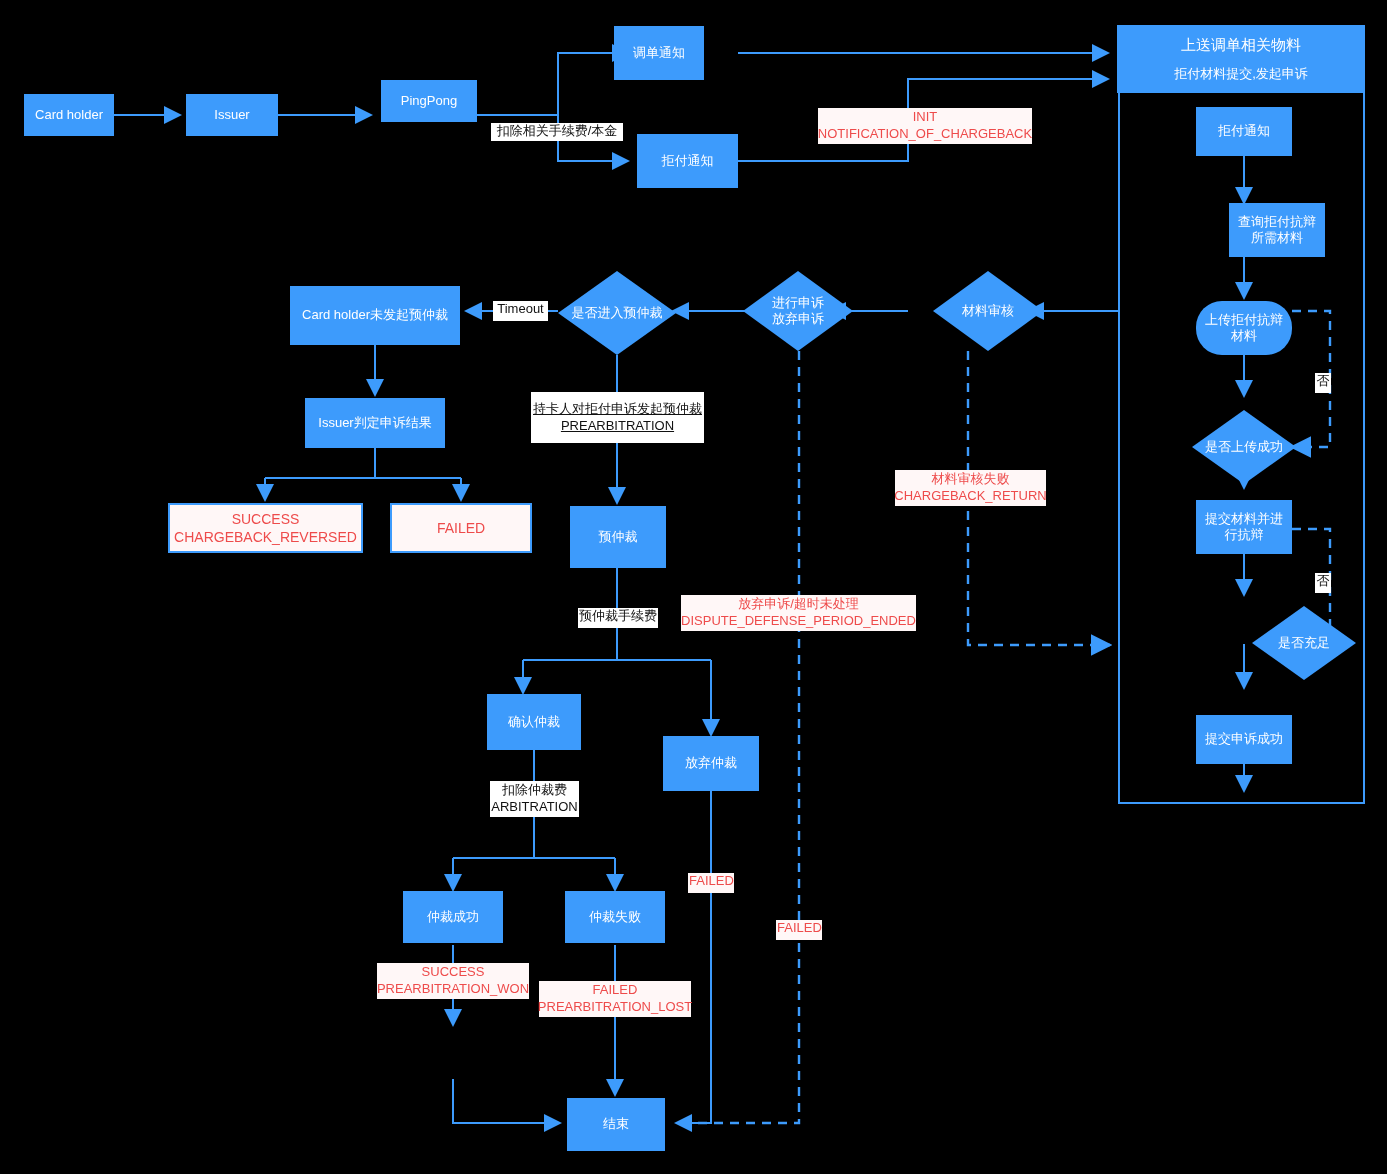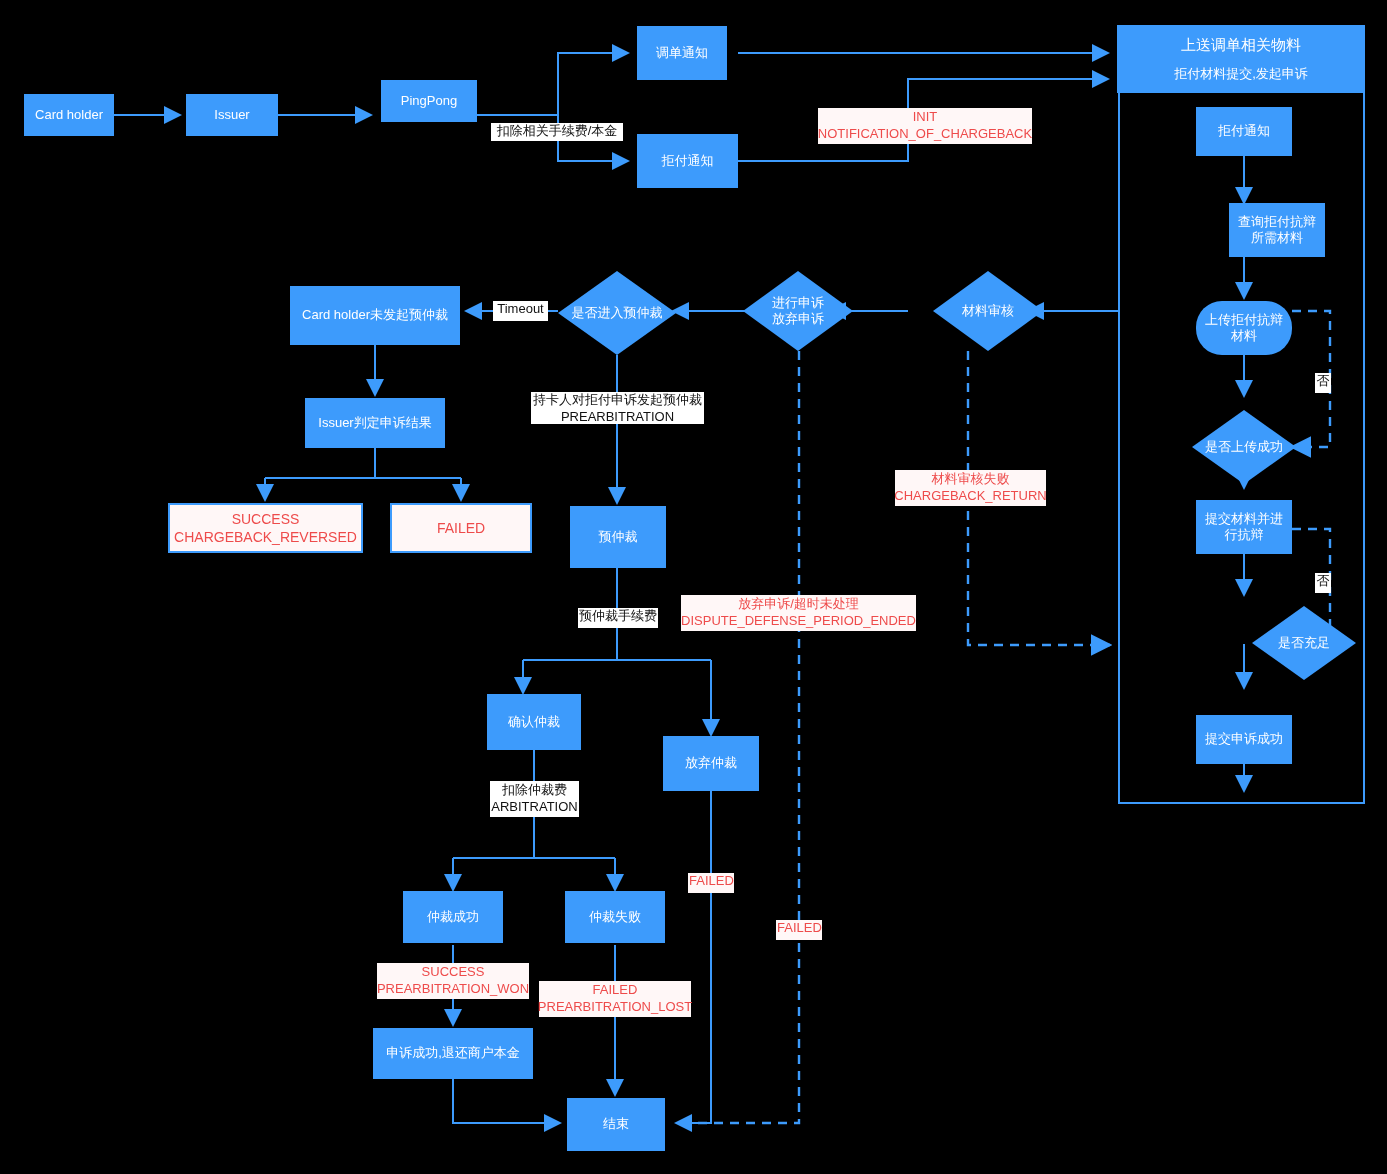--- a/index.html
+++ b/index.html
@@ -88,21 +88,21 @@
     <span>Card holder</span>
   </div>
   <div class="node" style="left:186px;top:94px;width:92px;height:42px;">
     <span>Issuer</span>
   </div>
   <div class="node" style="left:381px;top:80px;width:96px;height:42px;">
     <span>PingPong</span>
   </div>
   <div class="elabel" style="left:491px;top:123px;width:132px;height:18px;">扣除相关手续费/本金</div>
 
-  <div class="node" style="left:637px;top:26px;width:90px;height:54px;">
+  <div class="node" style="left:614px;top:26px;width:90px;height:54px;">
     <span>调单通知</span>
   </div>
   <div class="node" style="left:637px;top:134px;width:101px;height:54px;">
     <span>拒付通知</span>
   </div>
 
   <div class="elabel red" style="left:818px;top:108px;width:214px;height:36px;display:flex;
        align-items:center;justify-content:center;">
     <span style="white-space:pre-line;">INIT
 NOTIFICATION_OF_CHARGEBACK</span>
@@ -193,22 +193,22 @@
   </div>
 
   <div class="redbox" style="left:168px;top:503px;width:195px;height:50px;">
     <span style="white-space:pre-line;">SUCCESS
 CHARGEBACK_REVERSED</span>
   </div>
   <div class="redbox" style="left:390px;top:503px;width:142px;height:50px;">
     <span>FAILED</span>
   </div>
 
-  <div class="elabel" style="left:531px;top:392px;width:173px;height:32px;display:flex;
-       align-items:flex-start;justify-content:center;">
+  <div class="elabel" style="left:531px;top:392px;width:173px;height:51px;display:flex;
+       align-items:center;justify-content:center;text-decoration:underline;">
     <span style="white-space:pre-line;">持卡人对拒付申诉发起预仲裁
 PREARBITRATION</span>
   </div>
 
   <div class="node" style="left:570px;top:506px;width:96px;height:62px;">
     <span>预仲裁</span>
   </div>
 
   <div class="elabel red" style="left:895px;top:470px;width:151px;height:36px;display:flex;
        align-items:center;justify-content:center;">
@@ -251,20 +251,17 @@
        align-items:center;justify-content:center;">
     <span style="white-space:pre-line;">SUCCESS
 PREARBITRATION_WON</span>
   </div>
   <div class="elabel red" style="left:539px;top:981px;width:152px;height:36px;display:flex;
        align-items:center;justify-content:center;">
     <span style="white-space:pre-line;">FAILED
 PREARBITRATION_LOST</span>
   </div>
 
-  <div class="node" style="left:373px;top:1028px;width:160px;height:51px;">
-    <span>申诉成功,退还商户本金</span>
-  </div>
   <div class="node" style="left:567px;top:1098px;width:98px;height:53px;">
     <span>结束</span>
   </div>
 
 </div>
 
 </body></html>

